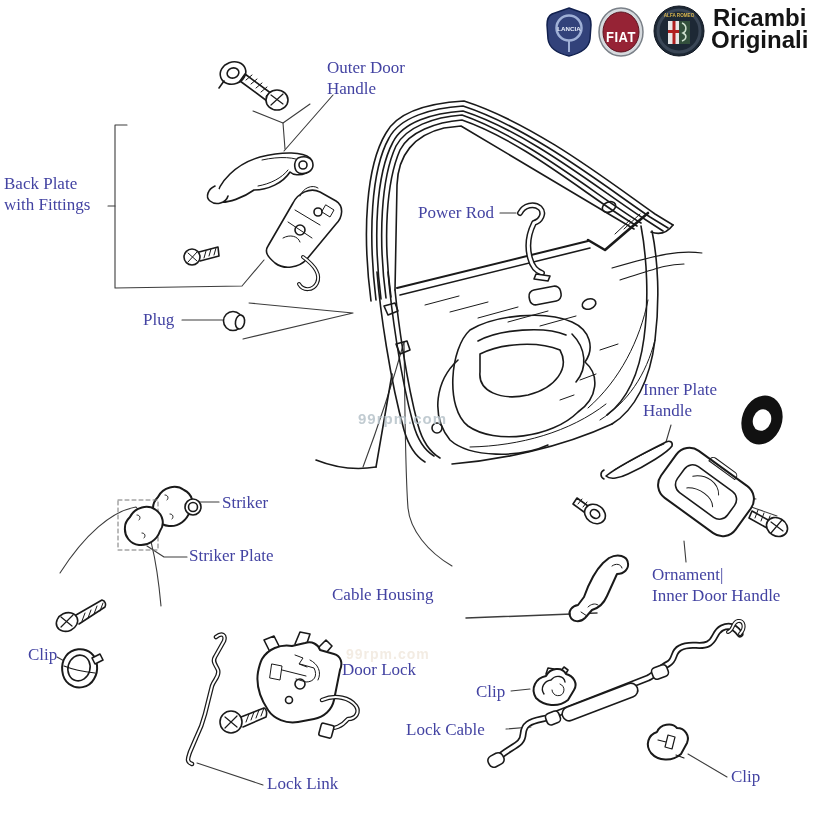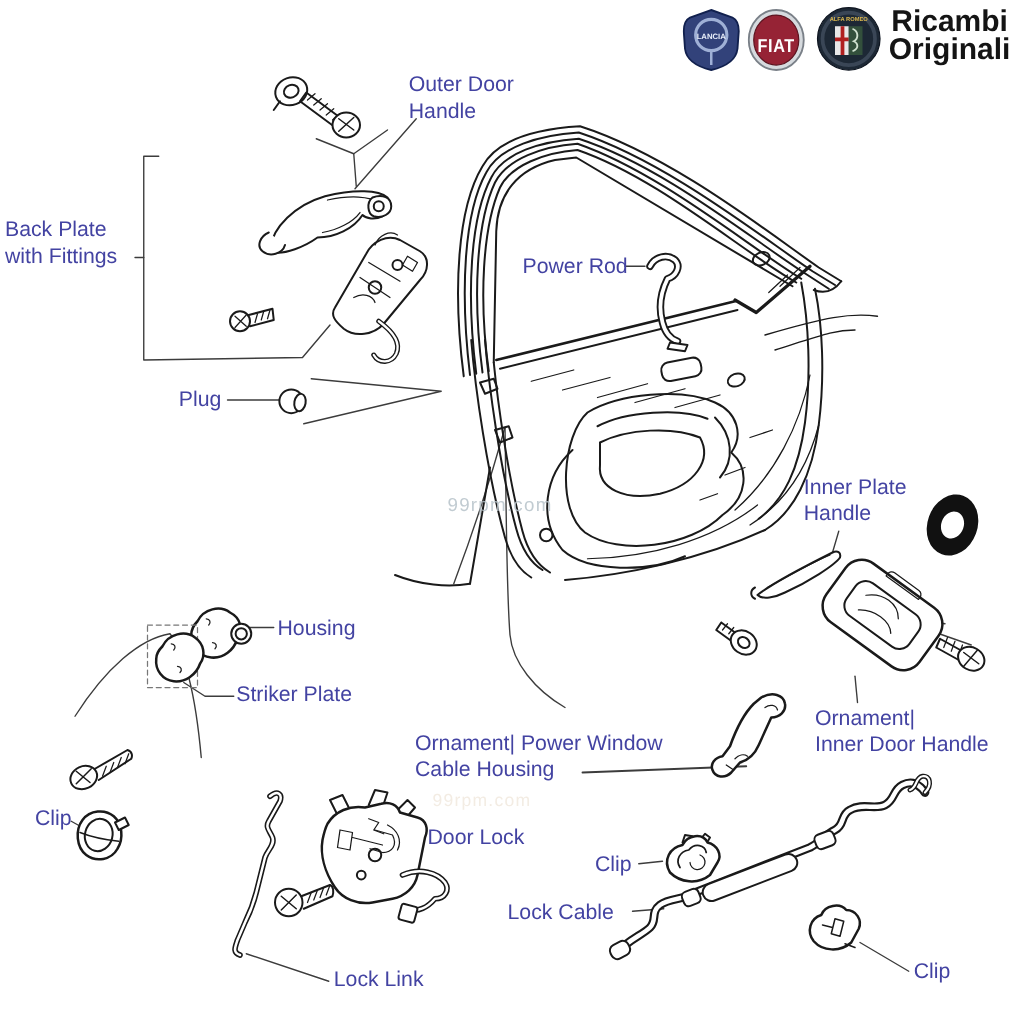--- a/index.html
+++ b/index.html
@@ -1,26 +1,26 @@
 <!DOCTYPE html>
 <html style="--label-color: #4343a2; --brand-color: #141414; --wm-color: #b7c3ca; --wm-faint: #f3ece3;"><head>
 <meta charset="utf-8">
 <style>
   html,body{margin:0;padding:0;}
   body{width:814px;height:814px;position:relative;background:#fff;overflow:hidden;
        font-family:"Liberation Sans",sans-serif;}
   #art{position:absolute;left:0;top:0;}
   .lbl{position:absolute;font:17px/21px "Liberation Sans",sans-serif;
        color:var(--label-color,#4343a2);white-space:nowrap;}
-  .lbl span{display:block;}
+  .lbl span{display:block;font-family:Liberation Serif, serif;}
   .brand{position:absolute;left:711px;top:7px;font-weight:bold;font-size:24px;line-height:21.5px;
          color:var(--brand-color,#141414);letter-spacing:0px;text-align:center;}
   .brand span{display:block;}
   .logo{position:absolute;top:6px;}
-  .wm{position:absolute;font-weight:normal;letter-spacing:1px;}
+  .wm{position:absolute;font-weight:bold;letter-spacing:1px;margin-top:14px;}
   .wm-center{left:358px;top:396px;font-size:15px;color:var(--wm-color,#b7c3ca);opacity:.85;}
   .wm-faint{left:346px;top:632px;font-size:14px;color:var(--wm-faint,#f3ece3);}
 </style>
 </head>
 <body>
 
 <svg id="art" width="814" height="814" viewBox="0 0 814 814">
   <g stroke="#1a1a1a" stroke-width="1.6" fill="none" stroke-linecap="round" stroke-linejoin="round">
 
     <g stroke="#3c3c3c" stroke-width="1.1">
@@ -306,27 +306,26 @@
   <span>Power Rod</span>
 </div>
 <div class="lbl" style="left:143px;top:309px">
   <span>Plug</span>
 </div>
 <div class="lbl" style="left:643px;top:379px">
   <span>Inner Plate</span>
   <span>Handle</span>
 </div>
 <div class="lbl" style="left:222px;top:492px">
-  <span>Housing</span>
+  <span>Striker</span>
 </div>
 <div class="lbl" style="left:189px;top:545px">
   <span>Striker Plate</span>
 </div>
 <div class="lbl" style="left:332px;top:584px">
-  <span>Ornament| Power Window</span>
   <span>Cable Housing</span>
 </div>
 <div class="lbl" style="left:652px;top:564px">
   <span>Ornament|</span>
   <span>Inner Door Handle</span>
 </div>
 <div class="lbl" style="left:28px;top:644px">
   <span>Clip</span>
 </div>
 <div class="lbl" style="left:342px;top:659px">

